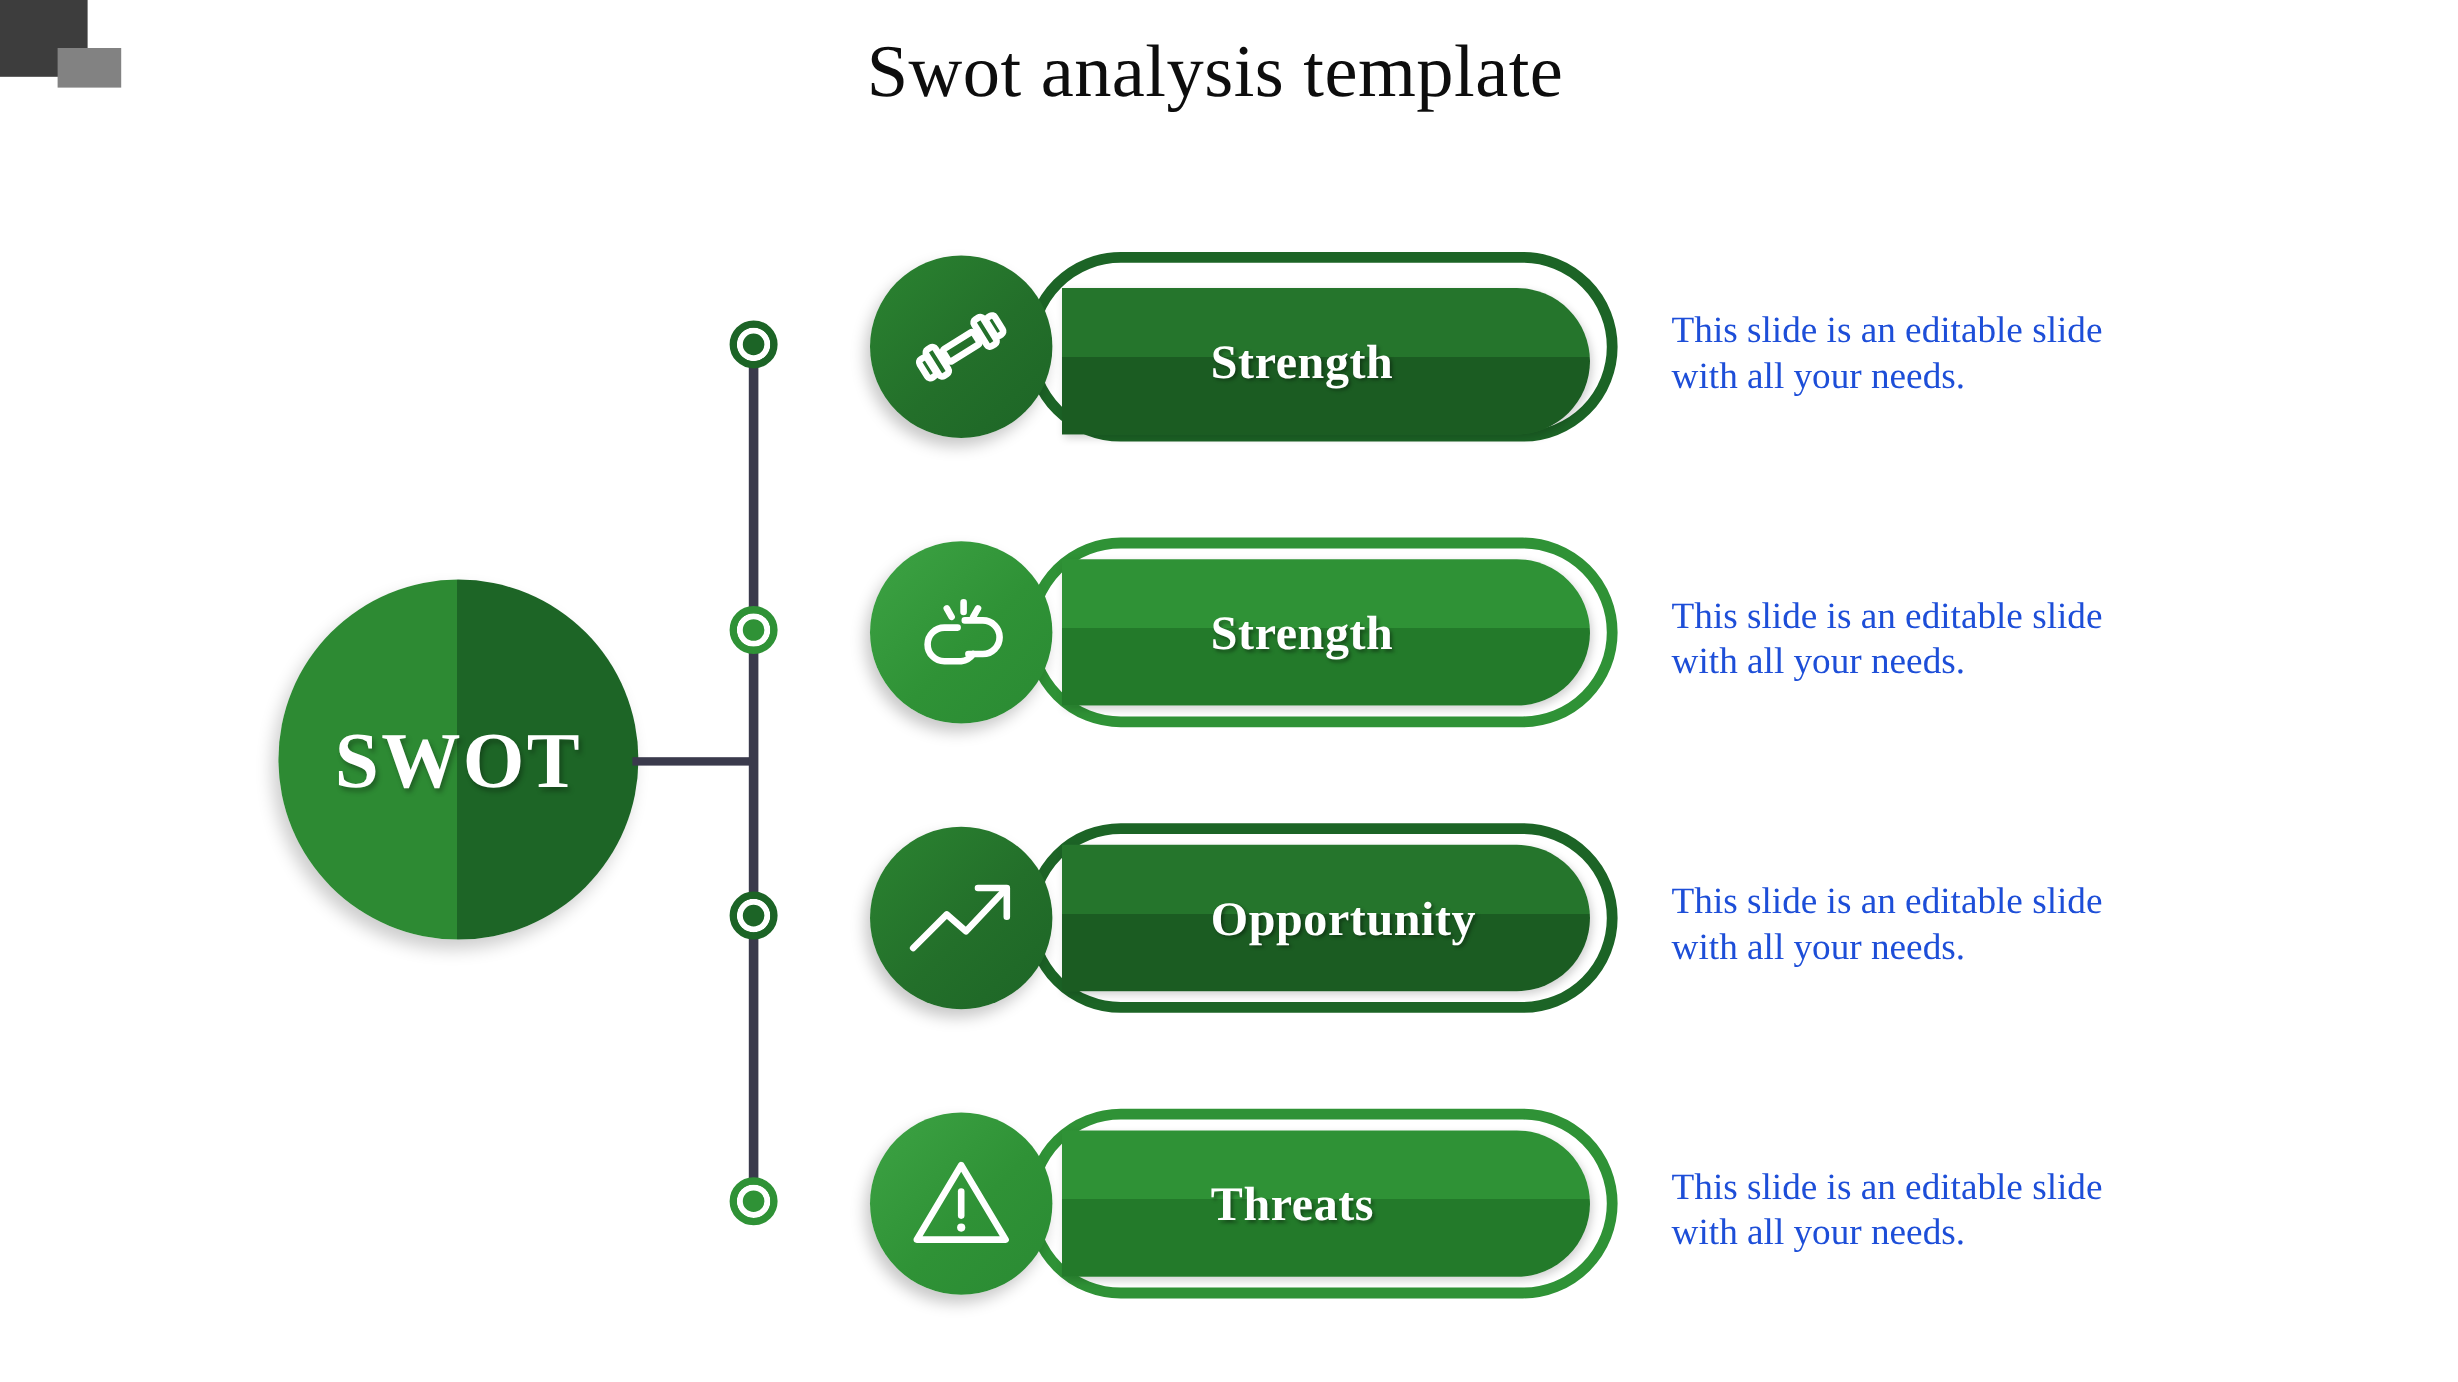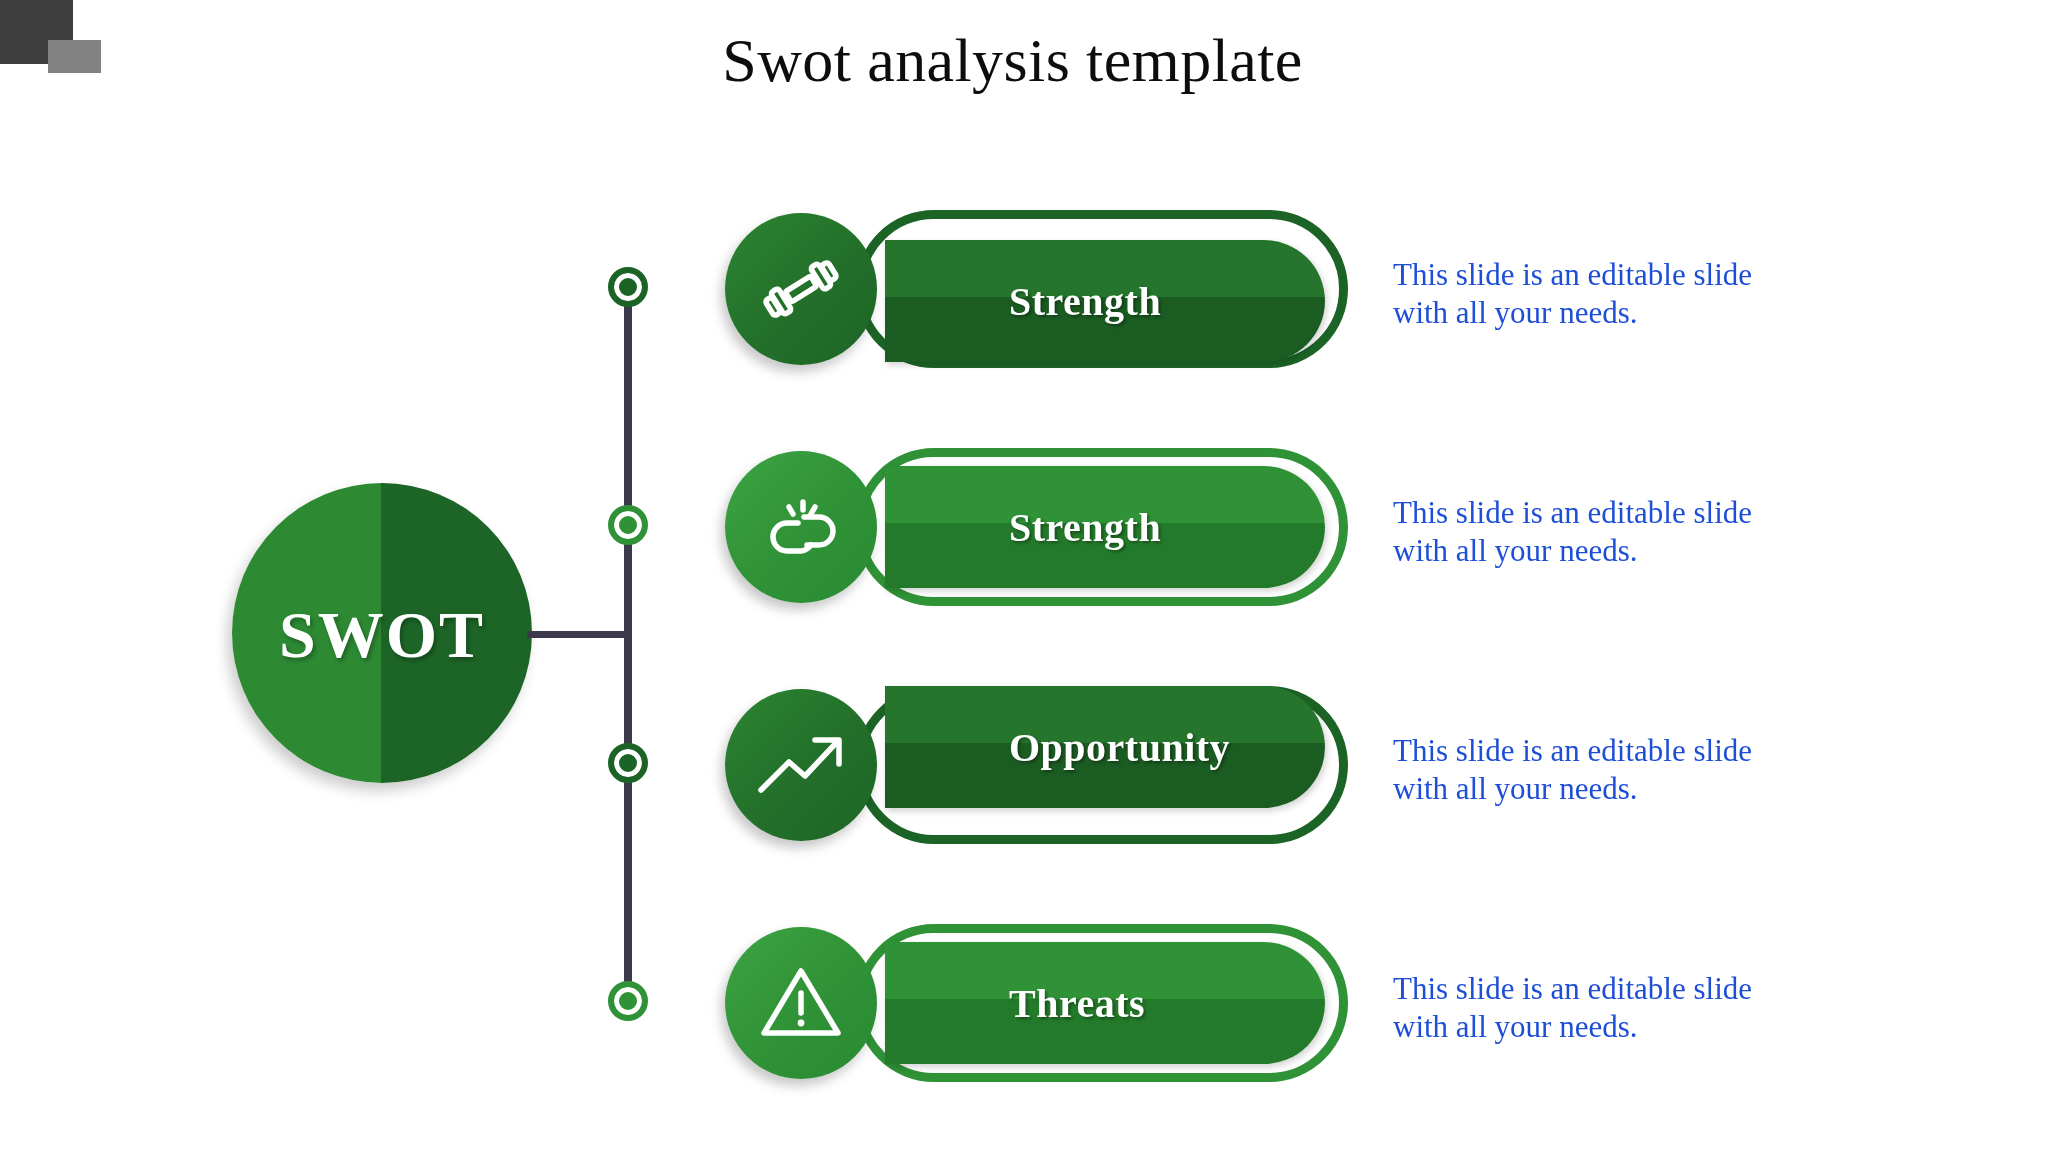--- a/index.html
+++ b/index.html
@@ -224,21 +224,21 @@
             <path d="M32 24 L36 31" fill="none" stroke="#ffffff" stroke-width="5.5" stroke-linecap="round" stroke-linejoin="round"></path>
             <path d="M46 19 L46 27" fill="none" stroke="#ffffff" stroke-width="5.5" stroke-linecap="round" stroke-linejoin="round"></path>
             <path d="M58 24 L54 31" fill="none" stroke="#ffffff" stroke-width="5.5" stroke-linecap="round" stroke-linejoin="round"></path>
           </svg>
         </div>
         <div class="body-text" style="left: 1393px; top: 494px;">This slide is an editable slide with all your needs.</div>
       </div>
       <div class="row">
         <div class="node" style="left: 608px; top: 743px;"></div>
         <div class="pill-ring" style="left: 855px; top: 686px; width: 493px;"></div>
-        <div class="pill-fill dark" style="left: 885px; top: 686px; width: 440px;">
+        <div class="pill-fill dark" style="left: 885px; top: 704px; width: 440px;">
           <div class="pill-label">Opportunity</div>
         </div>
         <div class="icon-circle dark" style="left: 725px; top: 689px;">
           <svg width="92" height="74" viewBox="0 0 92 74">
             <path d="M6 62 L34 34 L50 48 L82 14" fill="none" stroke="#ffffff" stroke-width="5.5" stroke-linecap="round" stroke-linejoin="round"></path>
             <path d="M60 12 L84 12 L84 36" fill="none" stroke="#ffffff" stroke-width="5.5" stroke-linecap="round" stroke-linejoin="round"></path>
           </svg>
         </div>
         <div class="body-text" style="left: 1393px; top: 732px;">This slide is an editable slide with all your needs.</div>
       </div>

